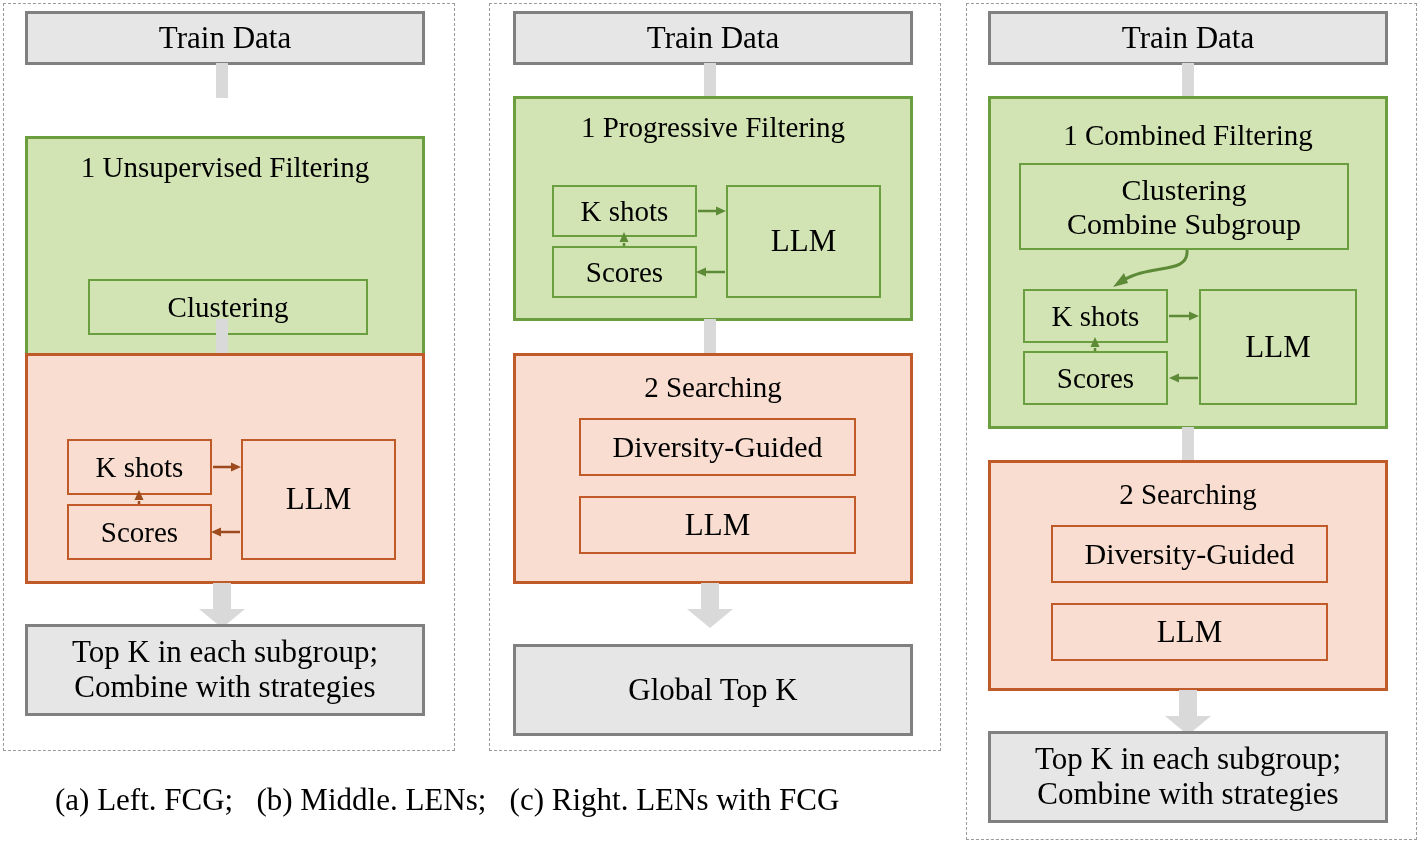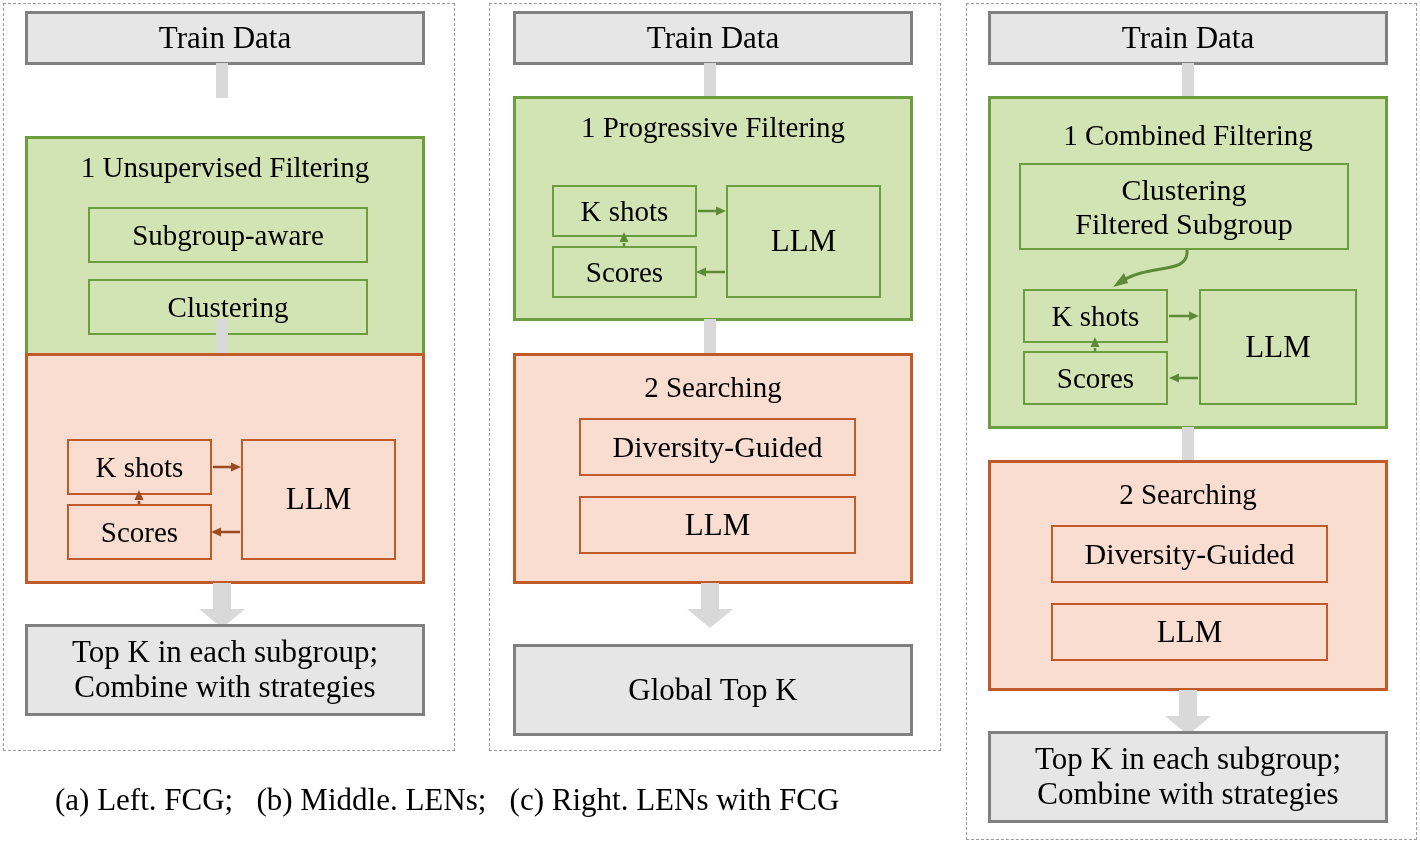--- a/index.html
+++ b/index.html
@@ -35,23 +35,20 @@
 <div class="panel" style="left:3px;top:3px;width:452px;height:748px;"></div>
 
 <div class="box gray" style="left:25px;top:11px;width:400px;height:54px;font-size:31px;">
   <span>Train Data</span>
 </div>
 
 <div class="connector" style="left:216px;top:63px;width:12px;height:35px;"></div>
 
 <div class="box green-outer" style="left:25px;top:96px;width:400px;height:225px;margin-top:40px;">
   <div class="grp-title" style="top:14px;">1 Unsupervised Filtering</div>
-  <div class="box green-inner" style="left:60px;top:68px;width:280px;height:56px;font-size:29px;">
-    <span>Subgroup-aware</span>
-  </div>
   <div class="box green-inner" style="left:60px;top:140px;width:280px;height:56px;font-size:29px;">
     <span>Clustering</span>
   </div>
 </div>
 
 <div class="connector" style="left:216px;top:319px;width:12px;height:36px;"></div>
 
 <div class="box salmon-outer" style="left:25px;top:353px;width:400px;height:231px;">
   <div class="box salmon-inner" style="left:39px;top:83px;width:145px;height:56px;font-size:29px;">
     <span>K shots</span>
@@ -135,21 +132,21 @@
 <div class="box gray" style="left:988px;top:11px;width:400px;height:54px;font-size:31px;">
   <span>Train Data</span>
 </div>
 
 <div class="connector" style="left:1182px;top:63px;width:12px;height:33px;"></div>
 
 <div class="box green-outer" style="left:988px;top:96px;width:400px;height:333px;">
   <div class="grp-title" style="top:14px;margin-top:8px;">1 Combined Filtering</div>
   <div class="box green-inner" style="left:28px;top:64px;width:330px;height:87px;font-size:30px;flex-direction:column;">
     <span>Clustering</span>
-    <span>Filtered Subgroup</span>
+    <span>Combine Subgroup</span>
   </div>
   <div class="box green-inner" style="left:32px;top:190px;width:145px;height:54px;font-size:29px;">
     <span>K shots</span>
   </div>
   <div class="box green-inner" style="left:32px;top:252px;width:145px;height:54px;font-size:29px;">
     <span>Scores</span>
   </div>
   <div class="box green-inner" style="left:208px;top:190px;width:158px;height:116px;font-size:31px;">
     <span>LLM</span>
   </div>

